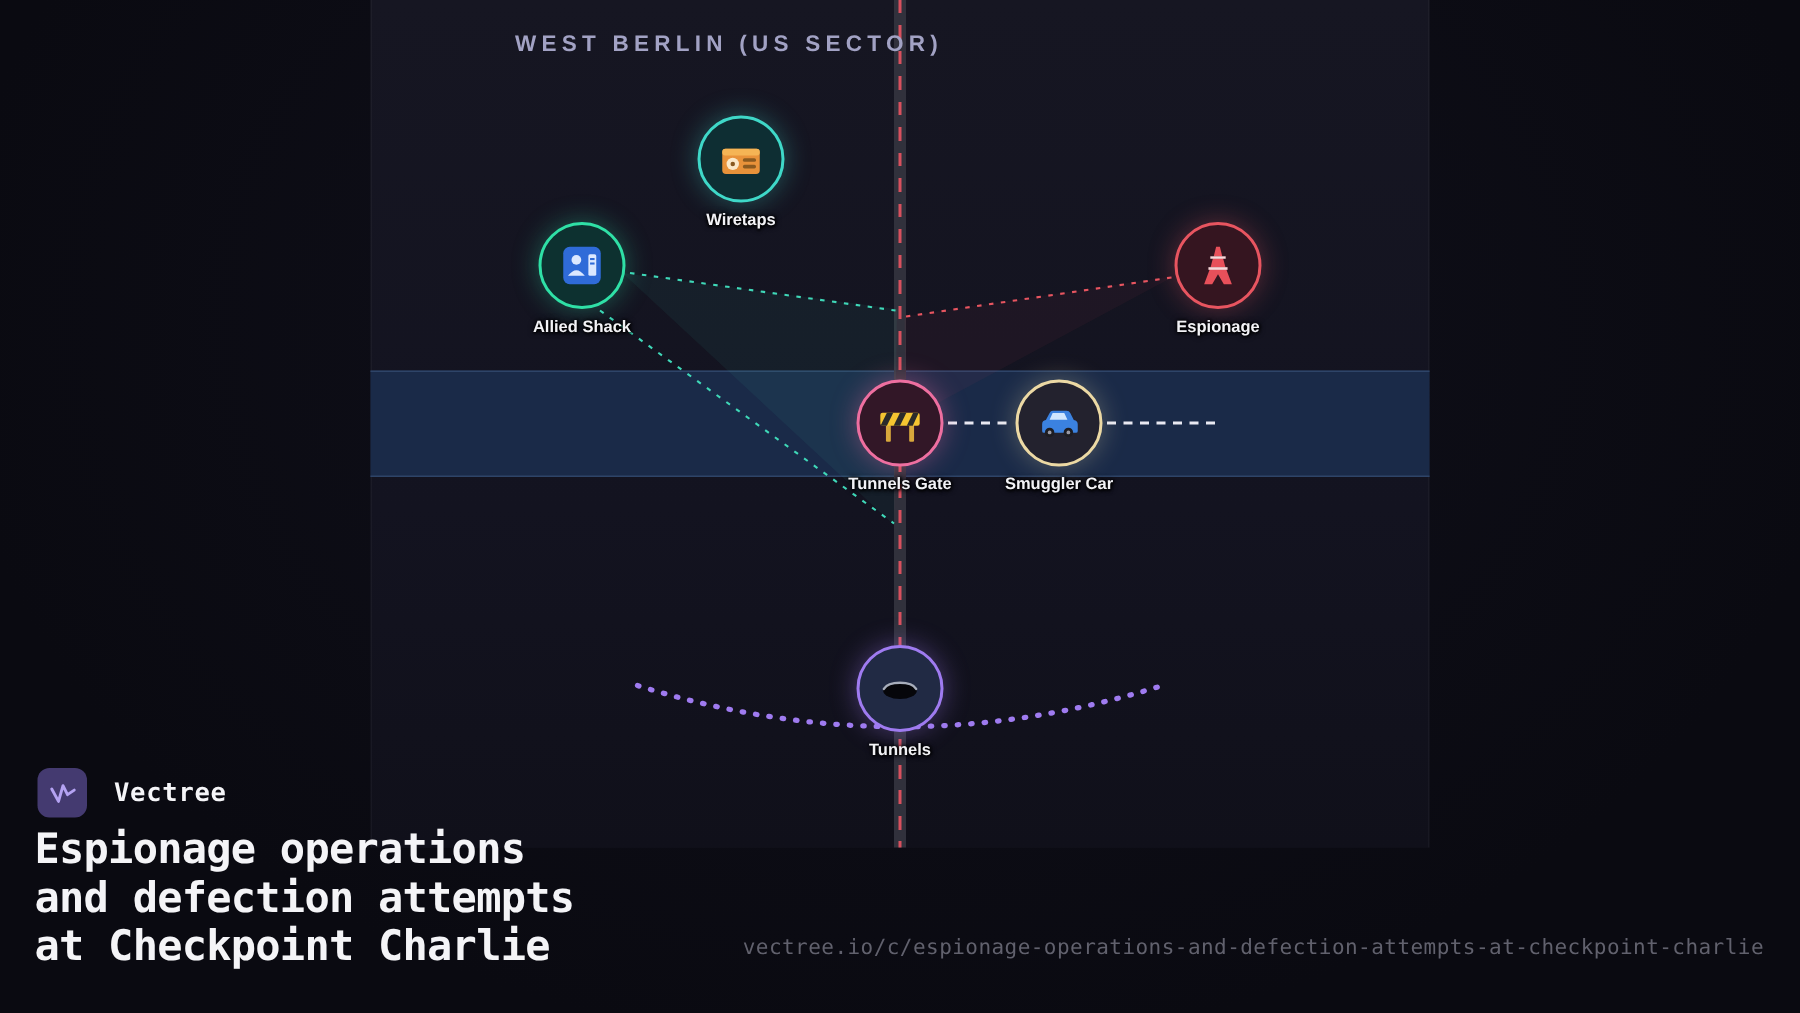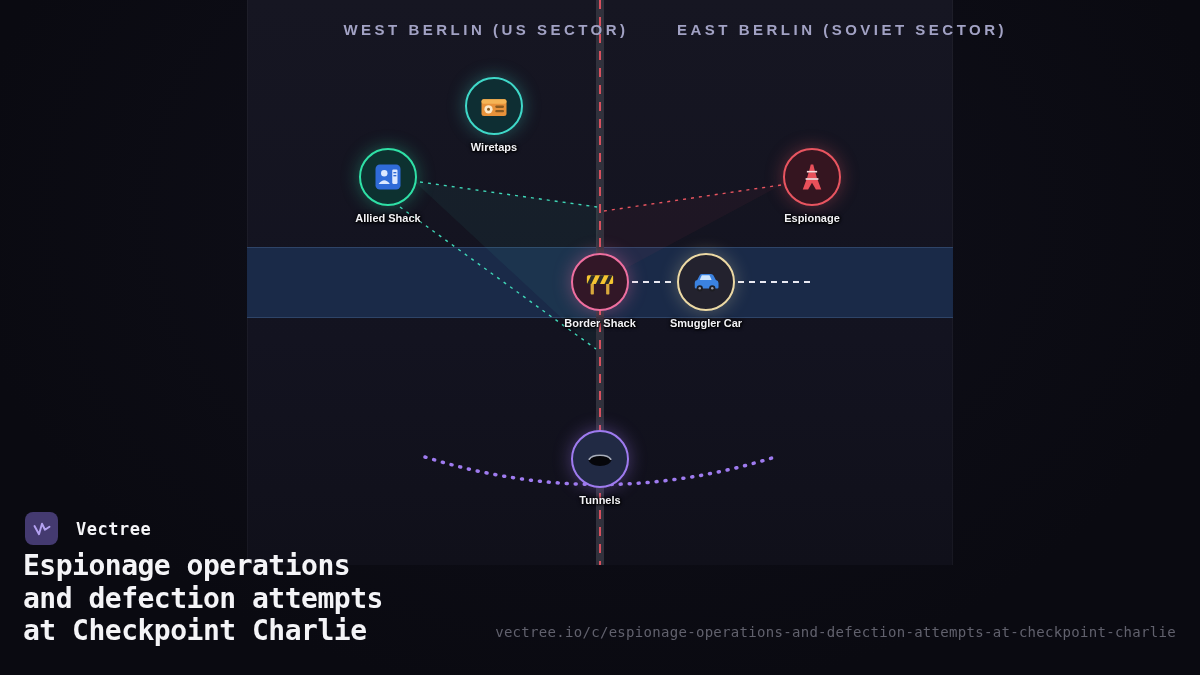--- a/index.html
+++ b/index.html
@@ -55,21 +55,20 @@
 
   <div class="panel"></div>
 
   <div class="road"></div>
 
   <div class="wall">
     <div class="wall-dash"></div>
   </div>
 
   <div class="sector-label" id="sector-west">WEST BERLIN (US SECTOR)</div>
-  <div class="sector-label" id="sector-east">EAST BERLIN (SOVIET SECTOR)</div>
 
   <svg id="edges-svg" width="1200" height="675">
       <polygon points="415,182 598,206 596,350" fill="rgba(63,216,184,0.06)"></polygon>
       <polygon points="783,184 603,211 604,280" fill="rgba(232,85,96,0.05)"></polygon>
       <line x1="420" y1="182" x2="597" y2="207" stroke="#3fd8b8" stroke-width="1.4" stroke-dasharray="3 5"></line>
       <line x1="400" y1="207" x2="596" y2="349" stroke="#3fd8b8" stroke-width="1.4" stroke-dasharray="3 5"></line>
       <line x1="781" y1="185" x2="604" y2="211" stroke="#e85560" stroke-width="1.4" stroke-dasharray="3 5"></line>
       <line x1="632" y1="282" x2="674" y2="282" stroke="#e9e9f2" stroke-width="2" stroke-dasharray="6 5"></line>
       <line x1="738" y1="282" x2="813" y2="282" stroke="#e9e9f2" stroke-width="2" stroke-dasharray="6 5"></line>
       <path d="M 425 457 Q 600 512 775 457" fill="none" stroke="#9f7bf0" stroke-width="3.5" stroke-dasharray="1 8" stroke-linecap="round"></path>
@@ -135,21 +134,21 @@
         <svg viewBox="0 0 24 24">
           <rect x="4.5" y="13" width="2.6" height="9" rx="0.6" fill="#d8a83c"></rect>
           <rect x="16.9" y="13" width="2.6" height="9" rx="0.6" fill="#d8a83c"></rect>
           <rect x="1.5" y="6.5" width="21" height="7" rx="1.2" fill="#f5c531"></rect>
           <path d="M5 6.5 h3.4 l-3.4 7 h-3.4 Z" fill="#2b2b2b"></path>
           <path d="M12 6.5 h3.4 l-3.4 7 h-3.4 Z" fill="#2b2b2b"></path>
           <path d="M19 6.5 h3 l-3.2 7 h-3.2 Z" fill="#2b2b2b"></path>
         </svg>
       </span>
     </div>
-    <div class="node-label" style="left: 530px; top: 317px;">Border Shack</div>
+    <div class="node-label" style="left: 530px; top: 317px;">Tunnels Gate</div>
     <div class="node" style="left: 677px; top: 253px; border-color: rgb(236, 217, 164); background: rgb(35, 34, 46); box-shadow: rgba(236, 217, 164, 0.3) 0px 0px 18px;">
       <span class="node-icon">
         <svg viewBox="0 0 24 24">
           <path d="M3 16.2 v-3.6 q0-2 2-2.2 l2-3.8 q0.5-1.1 1.8-1.1 h7.2 q1.4 0 2 1.2 l1.9 3.7 q2.1 0.4 2.1 2.4 v3.4 q0 1-1 1 h-17 q-1 0-1-1 Z" fill="#3b82e0"></path>
           <path d="M8.6 6.6 h6.2 l1.7 3.7 H7 Z" fill="#cfe6ff"></path>
           <circle cx="7" cy="17" r="2.5" fill="#1d1d22"></circle>
           <circle cx="17" cy="17" r="2.5" fill="#1d1d22"></circle>
           <circle cx="7" cy="17" r="1" fill="#9a9aa5"></circle>
           <circle cx="17" cy="17" r="1" fill="#9a9aa5"></circle>
         </svg>

